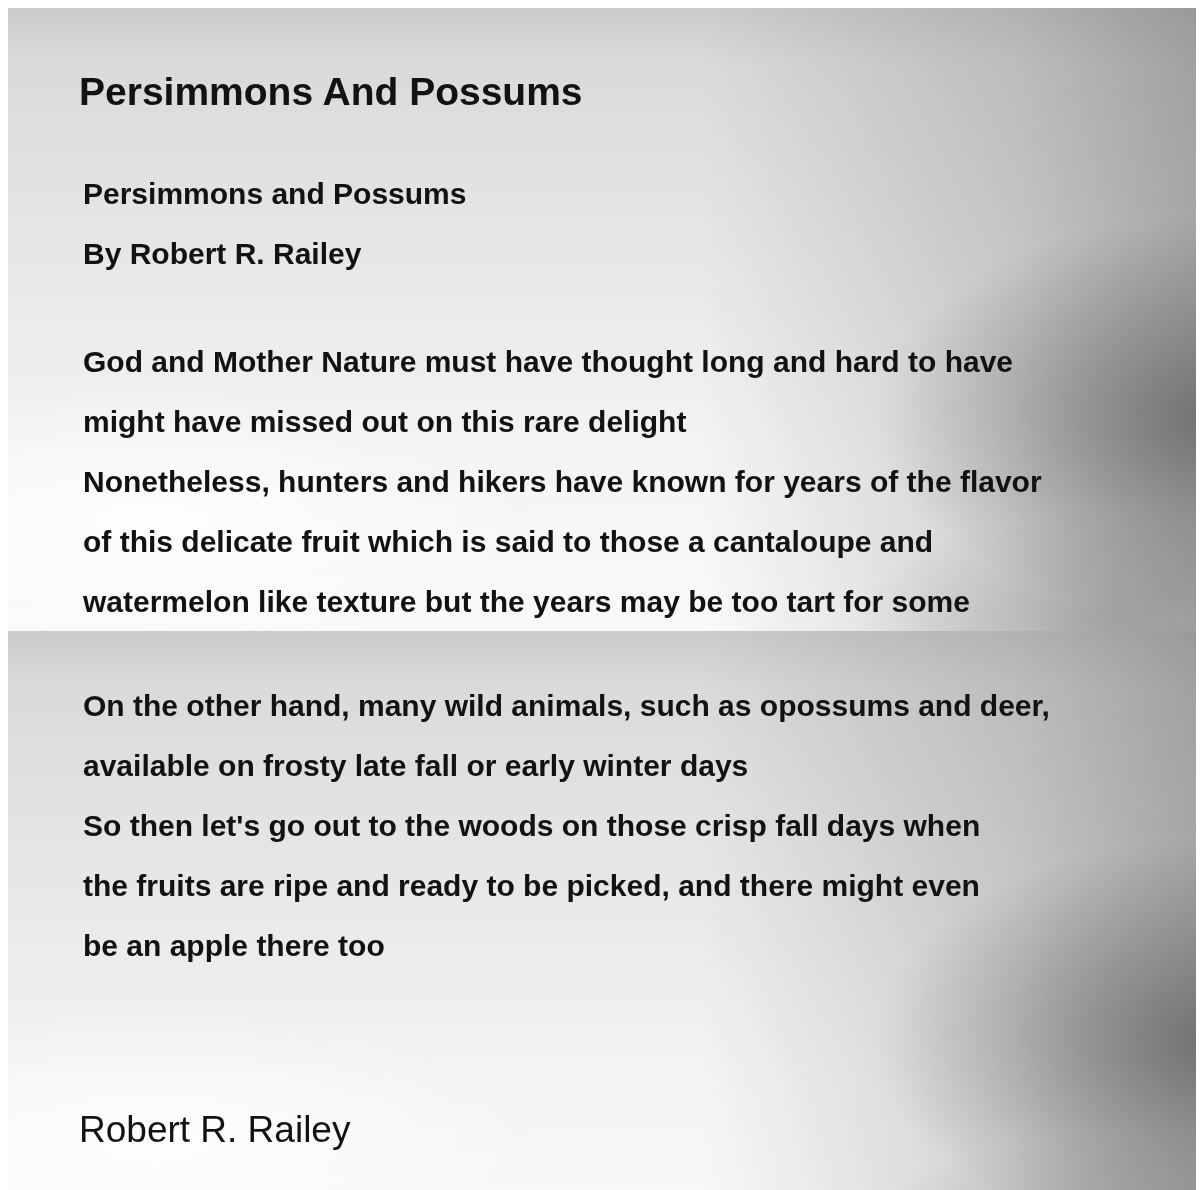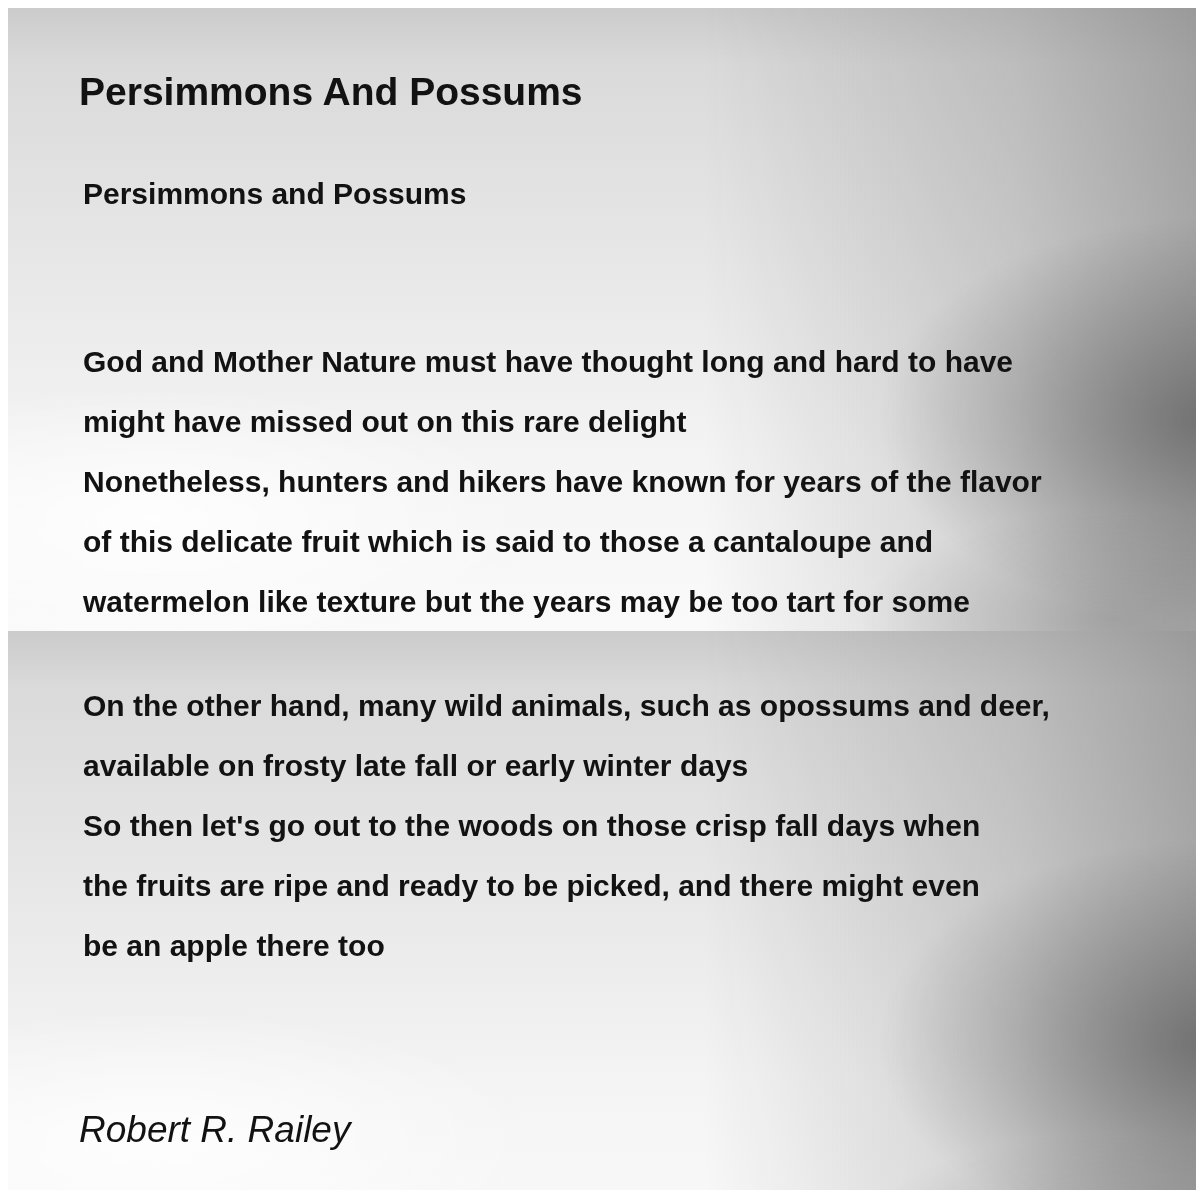--- a/index.html
+++ b/index.html
@@ -50,36 +50,36 @@
   .header-block { position: absolute; left: 67px; top: 152px; }
   .stanza-1     { position: absolute; left: 67px; top: 320px; }
   .stanza-2     { position: absolute; left: 67px; top: 664px; }
 
   .signature {
     position: absolute;
     left: 67px;
     top: 1096px;
     font-size: 37px;
     line-height: 44px;
-    font-style: italic;
     font-weight: 400;
     white-space: nowrap;
   }
 </style>
 </head>
 <body>
 
 <div class="page">
   <div class="bg"></div>
 
   <div class="content-layer">
     <h1 class="title">Persimmons And Possums</h1>
 
     <div class="header-block" id="header-block">
         <div class="line">Persimmons and Possums</div>
+        <div class="line">By Robert R. Railey</div>
       </div>
 
     <div class="stanza-1" id="stanza-1">
         <div class="line">God and Mother Nature must have thought long and hard to have</div>
         <div class="line">might have missed out on this rare delight</div>
         <div class="line">Nonetheless, hunters and hikers have known for years of the flavor</div>
         <div class="line">of this delicate fruit which is said to those a cantaloupe and</div>
         <div class="line">watermelon like texture but the years may be too tart for some</div>
       </div>
 

